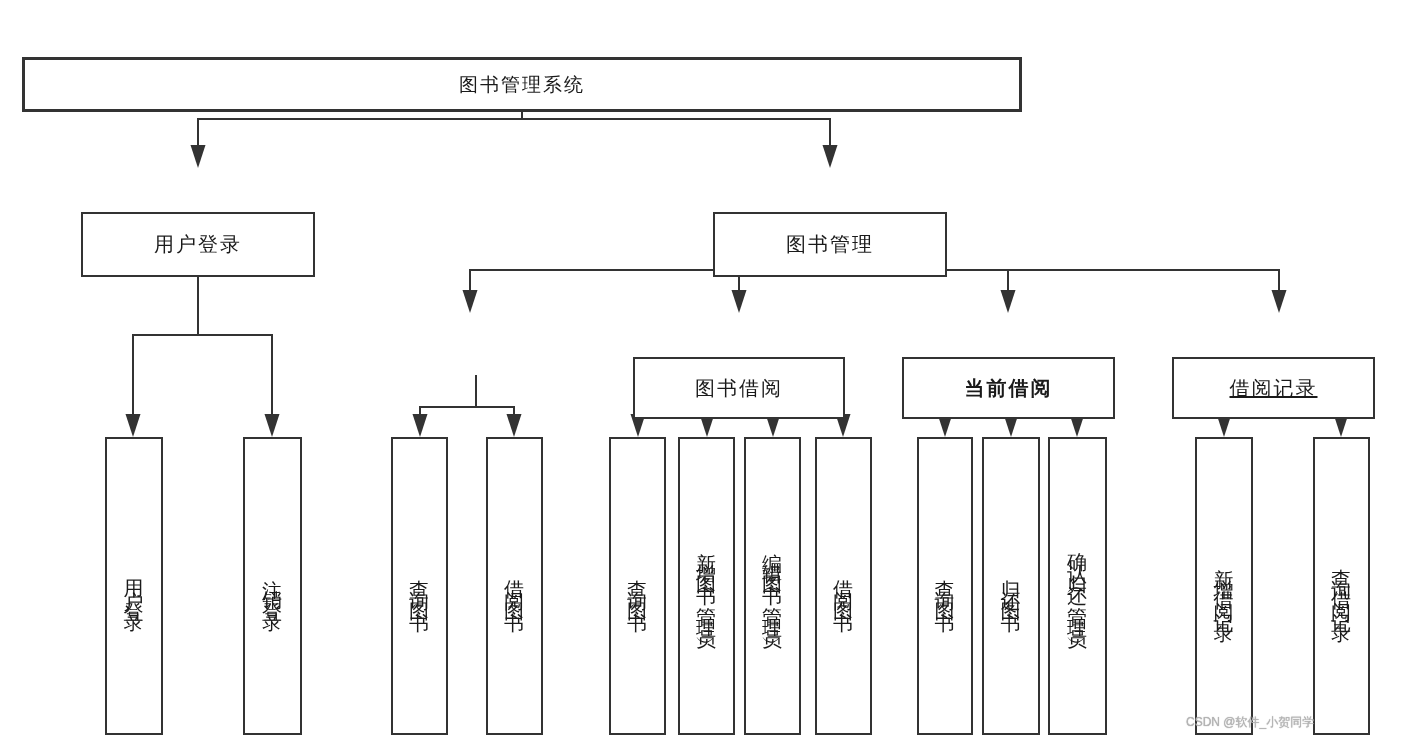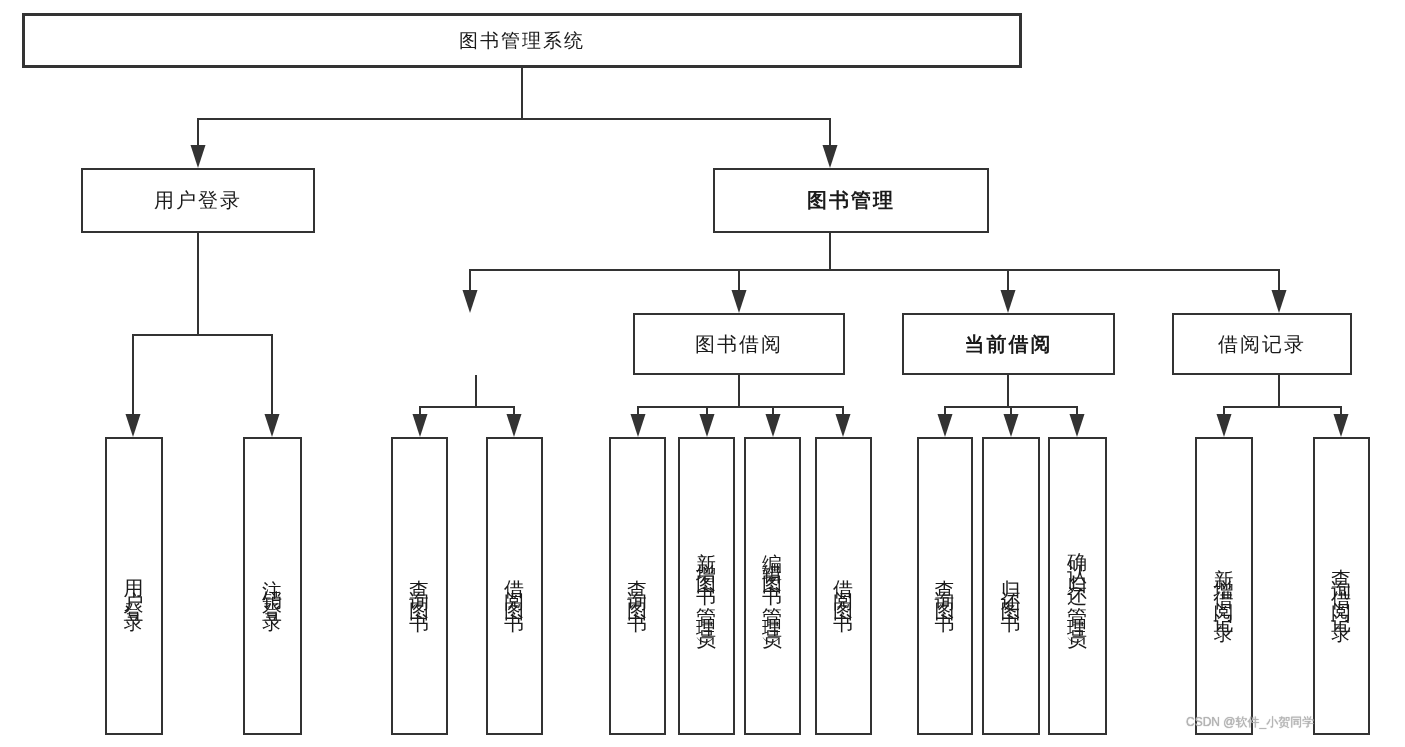--- a/index.html
+++ b/index.html
@@ -30,20 +30,21 @@
     color: var(--text);
     display: flex;
     align-items: center;
     justify-content: center;
     text-align: center;
   }
   .hnode {
     font-size: 20px;
     letter-spacing: 2px;
     white-space: nowrap;
+    margin-top: 44px;
   }
   .root-node {
     border-width: 3px;
     font-size: 19px;
   }
   .leaf {
     writing-mode: vertical-rl;
     text-orientation: mixed;
     font-size: 20px;
     letter-spacing: 11px;
@@ -113,25 +114,25 @@
       <polygon points="1011,437 1003.5,414 1018.5,414"></polygon>
       <polygon points="1077,437 1069.5,414 1084.5,414"></polygon>
       <polygon points="1224,437 1216.5,414 1231.5,414"></polygon>
       <polygon points="1341,437 1333.5,414 1348.5,414"></polygon>
     </g>
   </svg>
 
   <div class="node hnode root-node" style="left:22px; top:13px; width:1000px; height:55px;">图书管理系统</div>
 
   <div class="node hnode" style="left:81px; top:168px; width:234px; height:65px;">用户登录</div>
-  <div class="node hnode" style="left:713px; top:168px; width:276px; height:65px;font-weight:bold;">图书管理</div>
+  <div class="node hnode" style="left:713px; top:168px; width:234px; height:65px;">图书管理</div>
 
   <div class="node hnode" style="left:633px; top:313px; width:212px; height:62px;font-family:Liberation Mono, monospace;">图书借阅</div>
   <div class="node hnode" style="left:902px; top:313px; width:213px; height:62px;font-weight:bold;">当前借阅</div>
-  <div class="node hnode" style="left:1172px; top:313px; width:180px; height:62px;">借阅记录</div>
+  <div class="node hnode" style="left:1172px; top:313px; width:203px; height:62px;text-decoration:underline;">借阅记录</div>
 
   <div class="node leaf" style="left:105px; top:437px; width:58px; height:298px;">用户登录</div>
   <div class="node leaf" style="left:243px; top:437px; width:59px; height:298px;">注销登录</div>
 
   <div class="node leaf" style="left:391px; top:437px; width:57px; height:298px;">查询图书</div>
   <div class="node leaf" style="left:486px; top:437px; width:57px; height:298px;">借阅图书</div>
 
   <div class="node leaf" style="left:609px; top:437px; width:57px; height:298px;">查询图书</div>
   <div class="node leaf" style="left:678px; top:437px; width:57px; height:298px;">新增图书（管理员）</div>
   <div class="node leaf" style="left:744px; top:437px; width:57px; height:298px;">编辑图书（管理员）</div>

